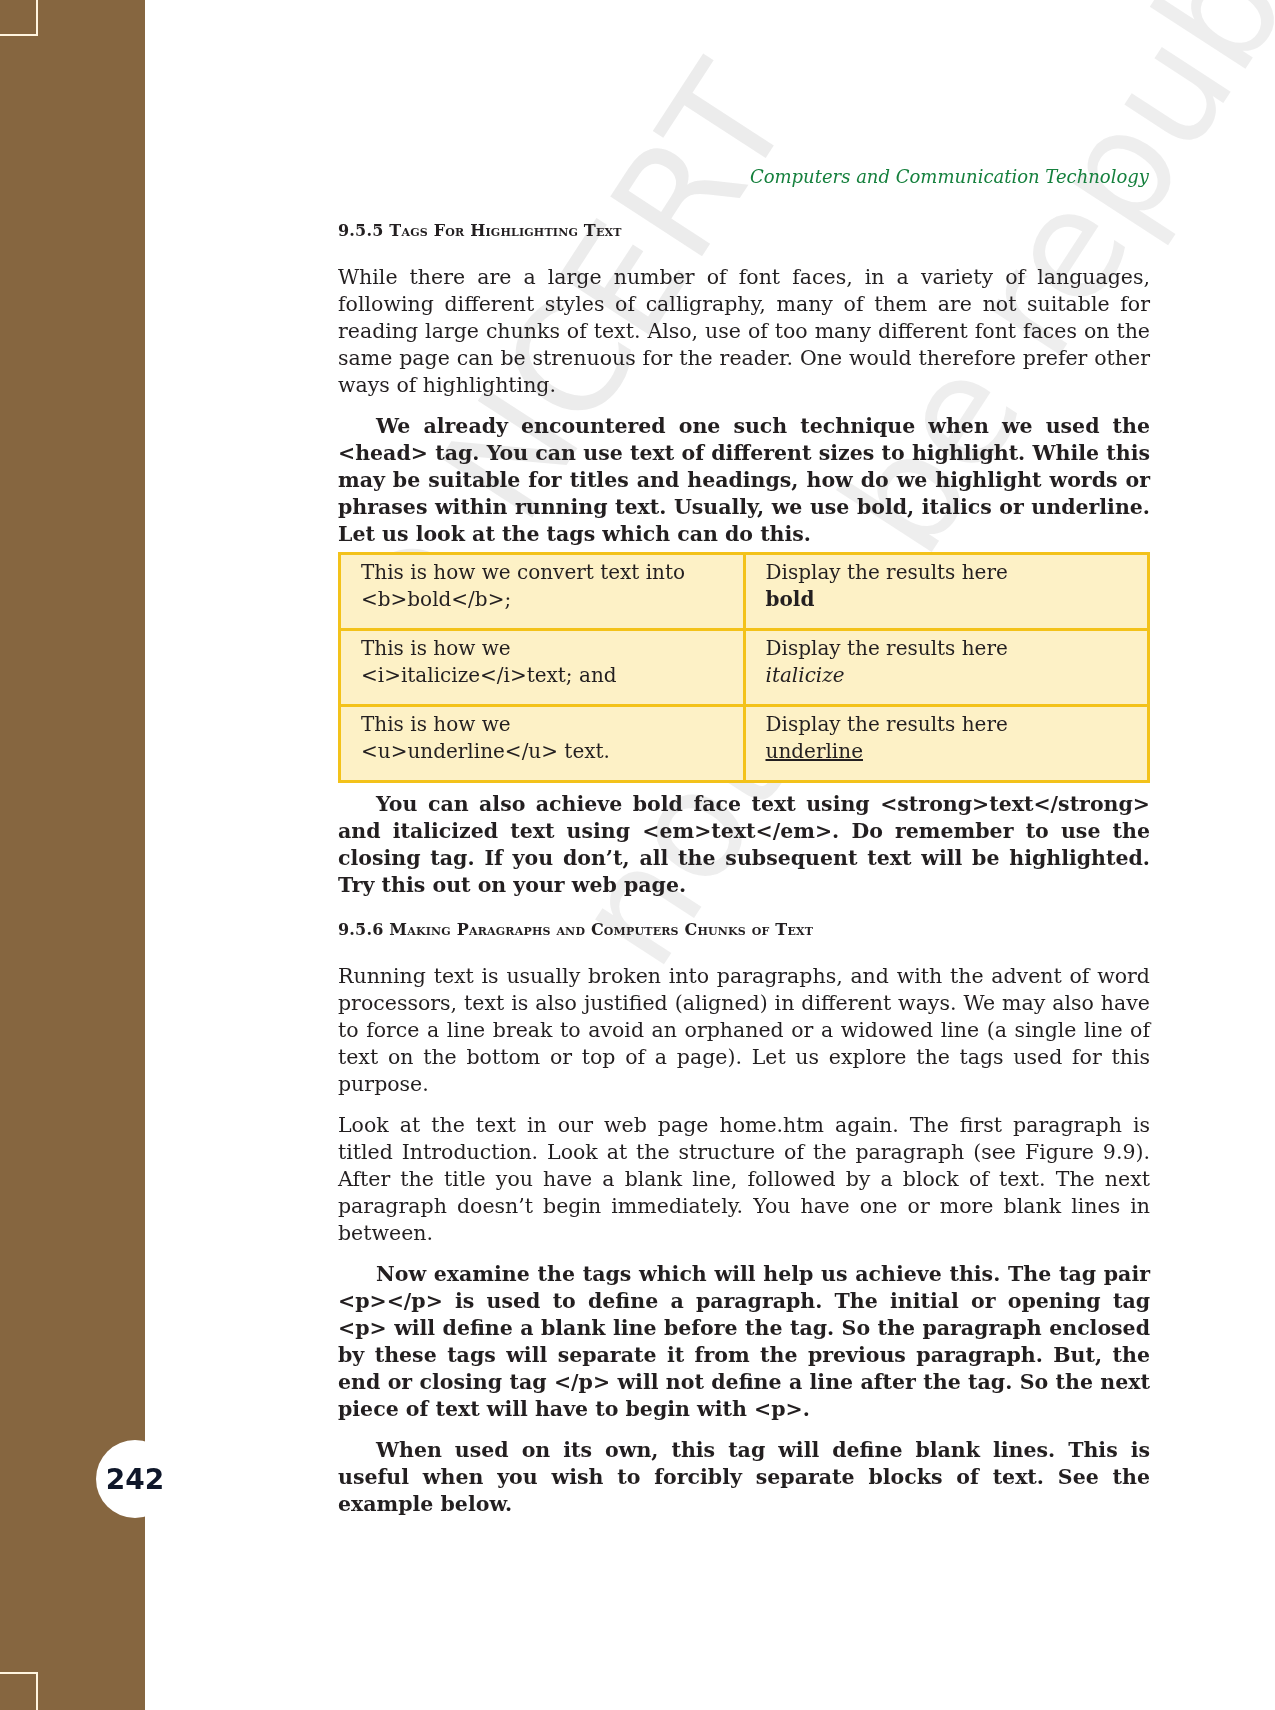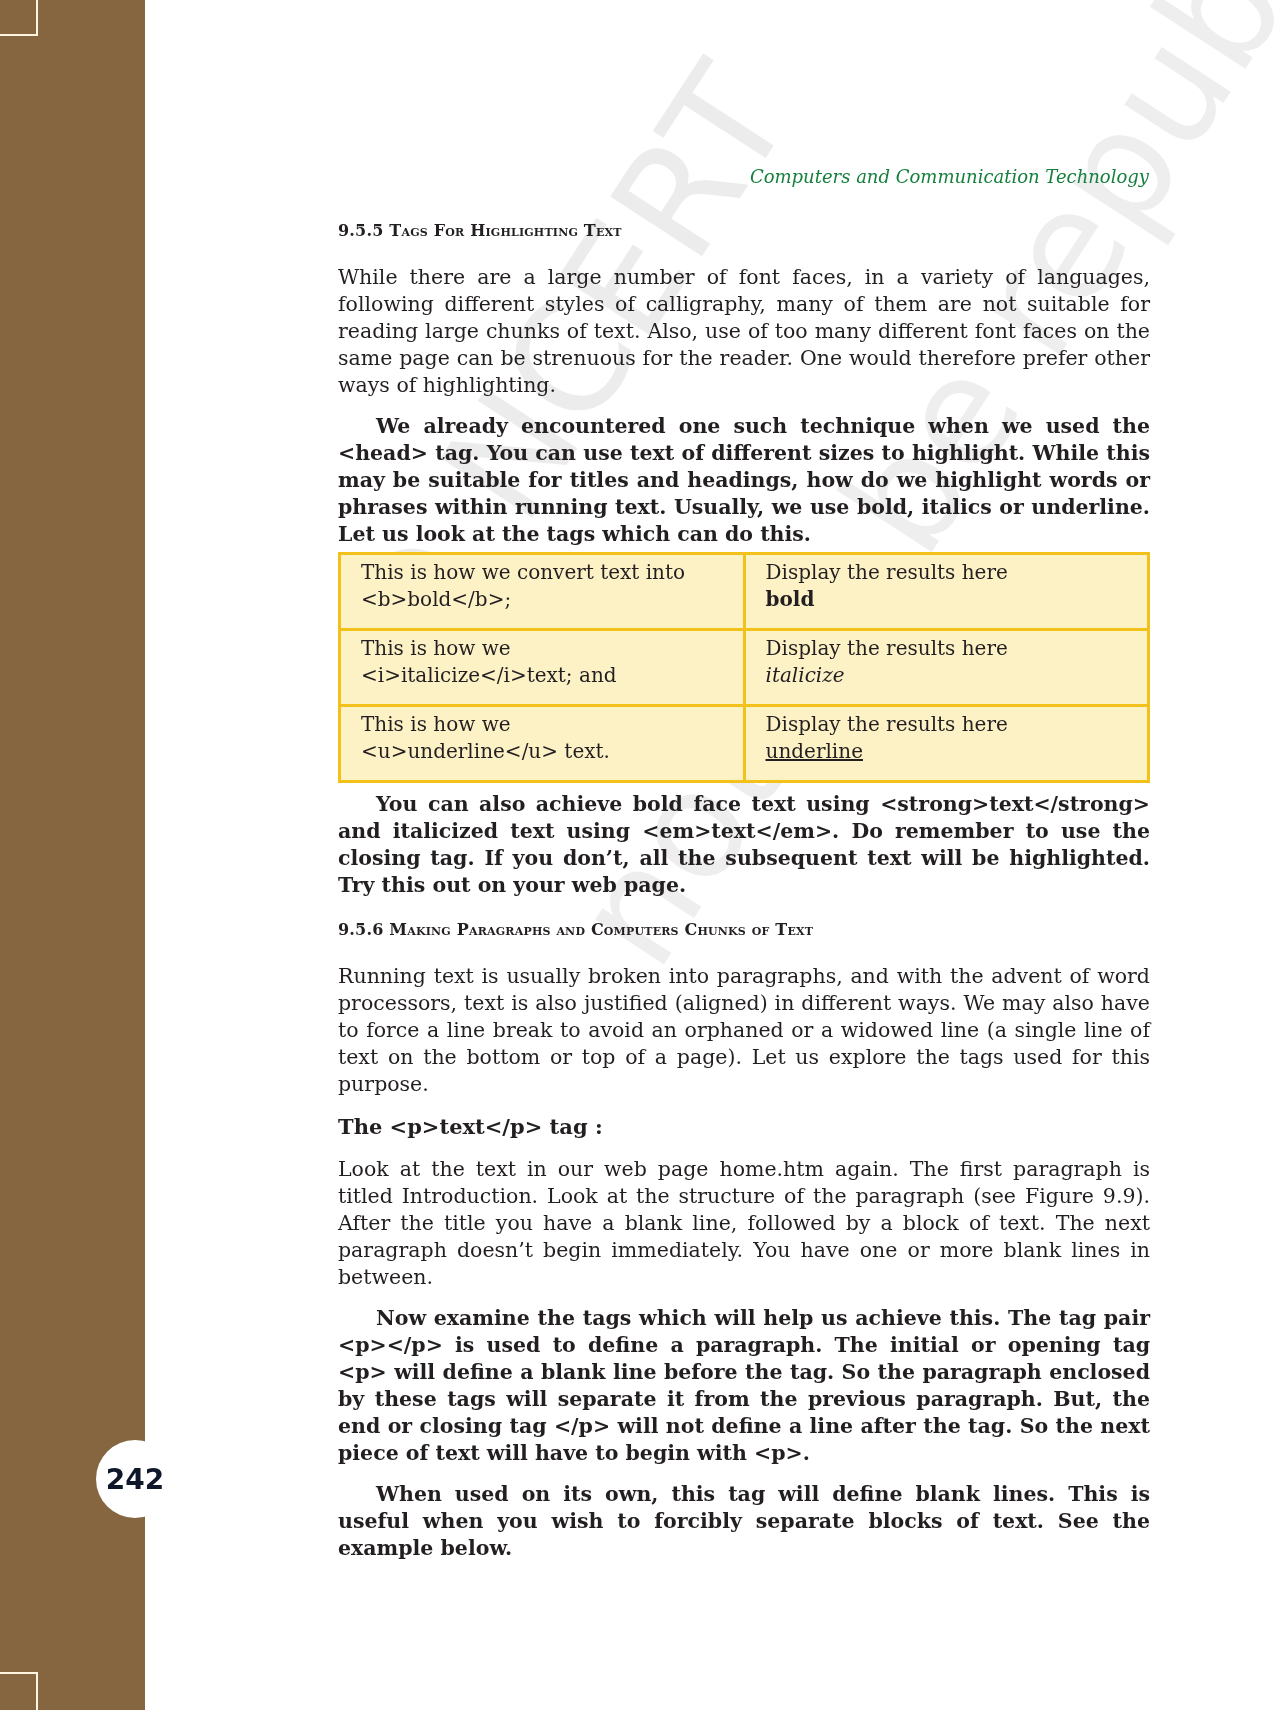--- a/index.html
+++ b/index.html
@@ -68,17 +68,16 @@
   </tbody>
     </table>
 
   <p class="indent">You can also achieve bold face text using &lt;strong&gt;text&lt;/strong&gt; and italicized text using &lt;em&gt;text&lt;/em&gt;. Do remember to use the closing tag. If you don’t, all the subsequent text will be highlighted. Try this out on your web page.</p>
 
   <h2>
     <span>9.5.6</span>
     <span class="sc">Making Paragraphs and Computers Chunks of Text</span>
   </h2>
   <p>Running text is usually broken into paragraphs, and with the advent of word processors, text is also justified (aligned) in different ways. We may also have to force a line break to avoid an orphaned or a widowed line (a single line of text on the bottom or top of a page). Let us explore the tags used for this purpose.</p>
-  <h3>The &lt;p&gt;text&lt;/p&gt; tag :</h3>
   <p>Look at the text in our web page home.htm again. The first paragraph is titled Introduction. Look at the structure of the paragraph (see Figure 9.9). After the title you have a blank line, followed by a block of text. The next paragraph doesn’t begin immediately. You have one or more blank lines in between.</p>
   <p class="indent">Now examine the tags which will help us achieve this. The tag pair &lt;p&gt;&lt;/p&gt; is used to define a paragraph. The initial or opening tag &lt;p&gt; will define a blank line before the tag. So the paragraph enclosed by these tags will separate it from the previous paragraph. But, the end or closing tag &lt;/p&gt; will not define a line after the tag. So the next piece of text will have to begin with &lt;p&gt;.</p>
   <p class="indent">When used on its own, this tag will define blank lines. This is useful when you wish to forcibly separate blocks of text. See the example below.</p>
 </div>
 
 </body></html>

